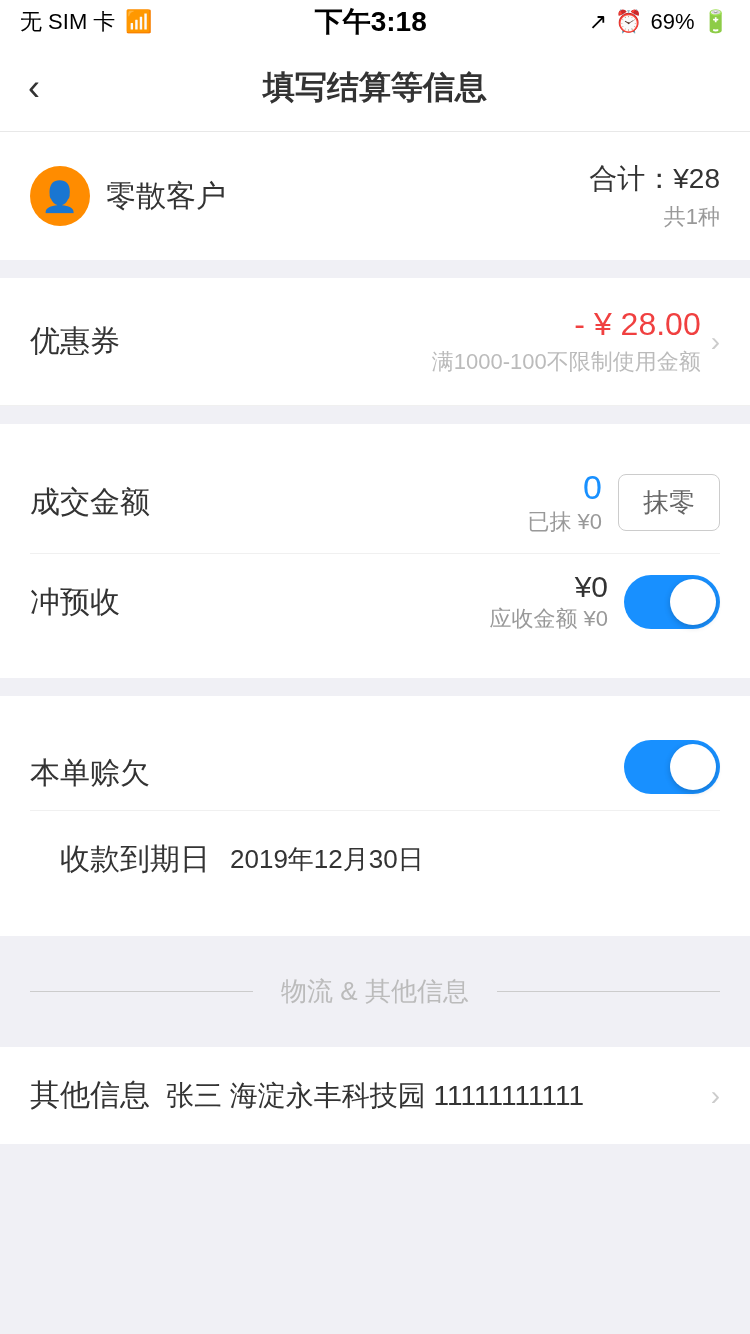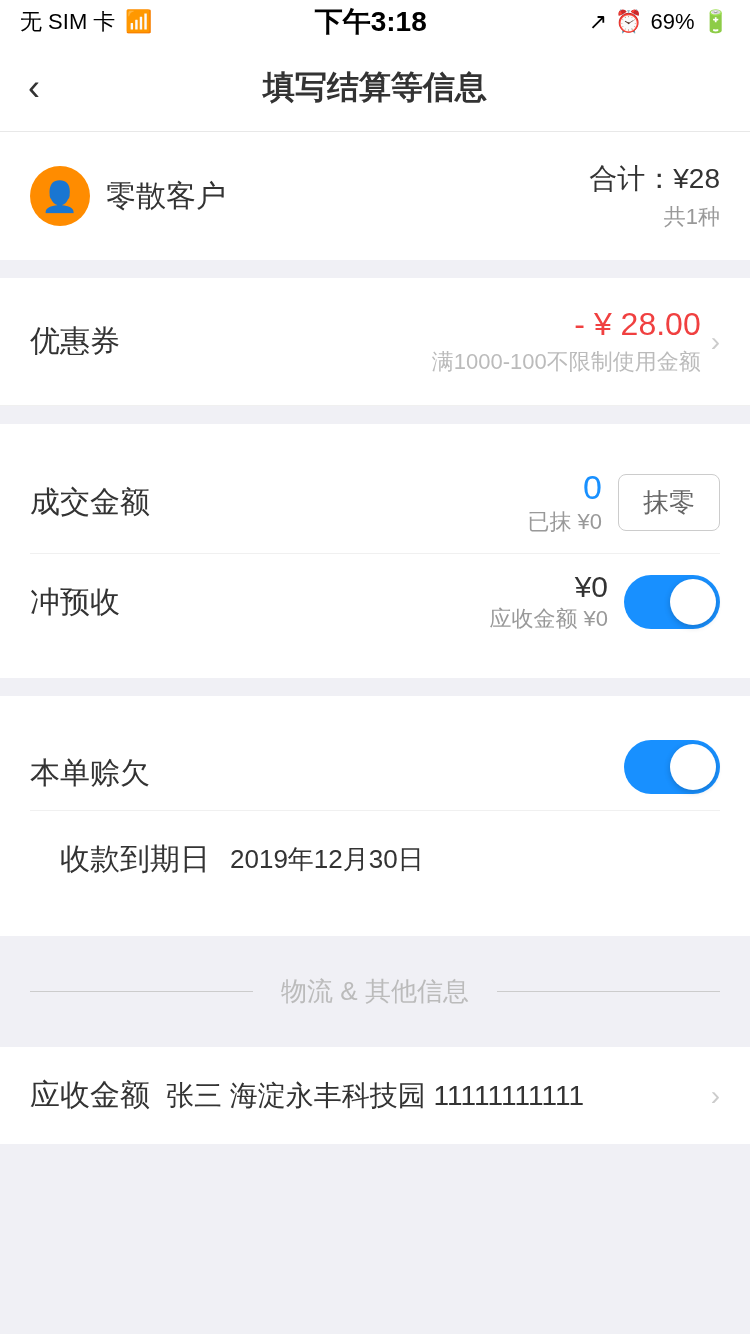--- a/index.html
+++ b/index.html
@@ -433,21 +433,21 @@
     </div>
   </div>
 
   <div class="logistics-sep">
     <div class="sep-line"></div>
     <span class="sep-text">物流 &amp; 其他信息</span>
     <div class="sep-line"></div>
   </div>
 
   <div class="address-row">
-    <span class="address-label">应收金额</span>
+    <span class="address-label">其他信息</span>
     <span class="address-value">张三 海淀永丰科技园 11111111111</span>
     <span class="chevron-right">›</span>
   </div>
 
   <div class="spacer-area"></div>
 
 </div>
 
 <div class="bottom-bar">
   <div class="bottom-info">

